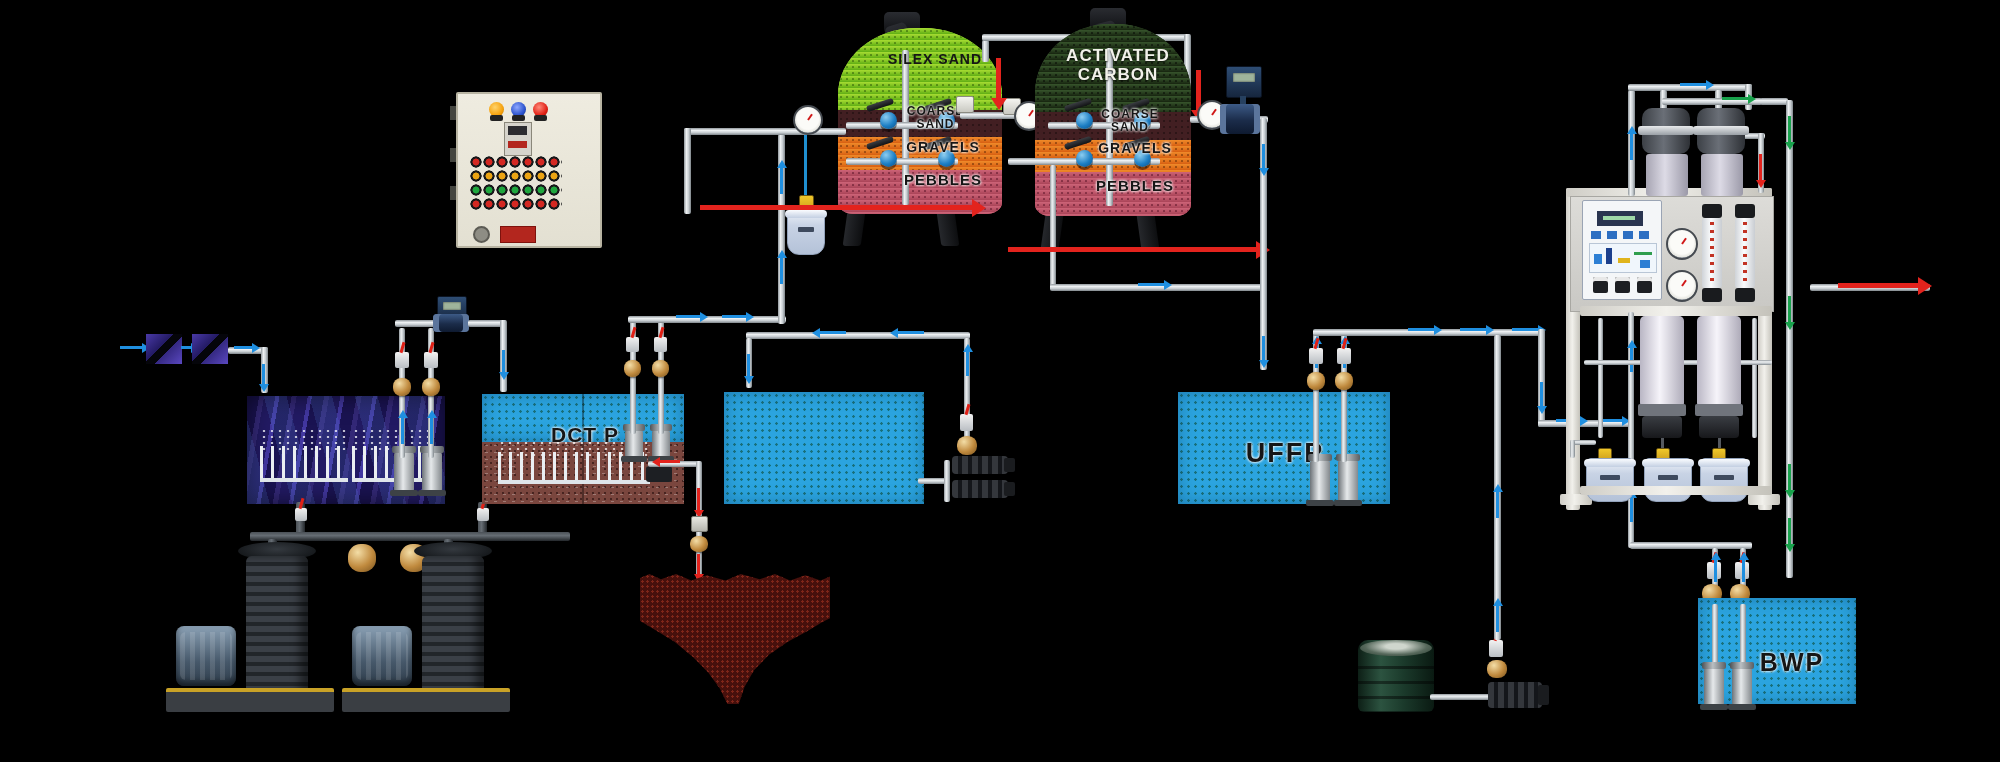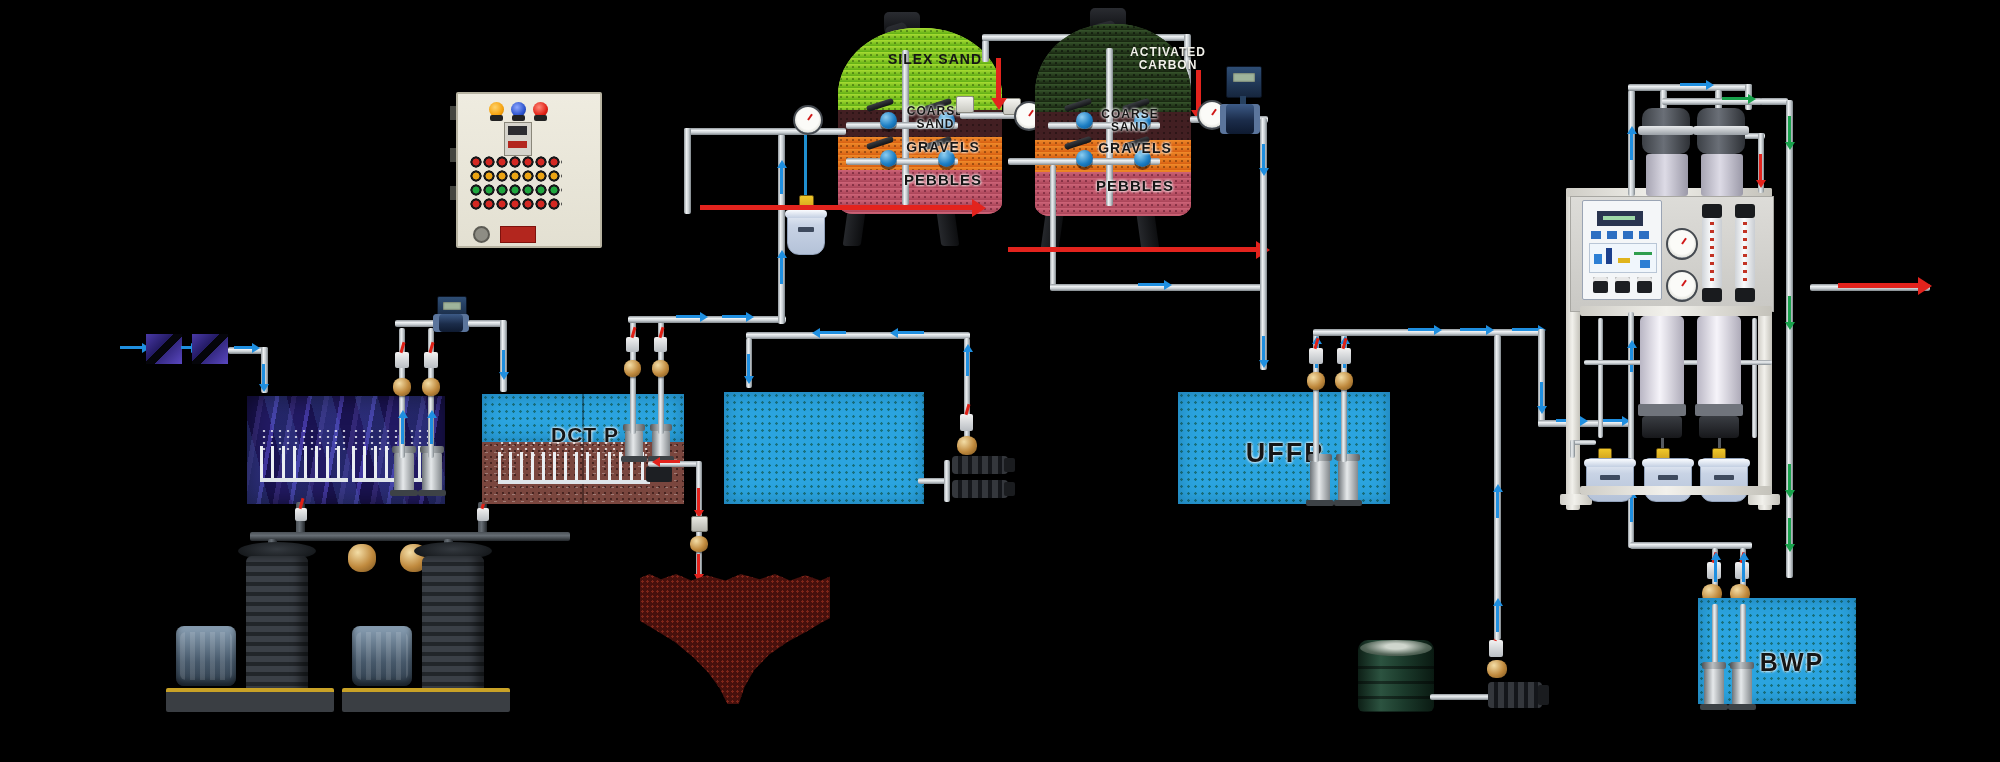--- a/index.html
+++ b/index.html
@@ -294,21 +294,21 @@
   <div class="ph" style="left:1048px;top:122px;width:112px"></div>
   <div class="ph" style="left:1048px;top:158px;width:112px"></div>
   <div class="handle" style="left:1064px;top:102px;width:28px;transform:rotate(-18deg)"></div>
   <div class="handle" style="left:1122px;top:102px;width:28px;transform:rotate(-18deg)"></div>
   <div class="bvalve" style="left:1076px;top:112px"></div>
   <div class="bvalve" style="left:1134px;top:112px"></div>
   <div class="handle" style="left:1064px;top:140px;width:28px;transform:rotate(-18deg)"></div>
   <div class="handle" style="left:1122px;top:140px;width:28px;transform:rotate(-18deg)"></div>
   <div class="bvalve" style="left:1076px;top:150px"></div>
   <div class="bvalve" style="left:1134px;top:150px"></div>
-  <div class="lbl white" style="left:1112px;top:46px;width:112px;font-size:12px">ACTIVATED CARBON</div>
+  <div class="lbl white" style="left:1062px;top:46px;width:112px;font-size:17px">ACTIVATED CARBON</div>
   <div class="lbl glow" style="left:1085px;top:108px;width:90px;font-size:12px">COARSE SAND</div>
   <div class="lbl glow" style="left:1090px;top:141px;width:90px;font-size:14px">GRAVELS</div>
   <div class="lbl glow" style="left:1090px;top:178px;width:90px;font-size:15px">PEBBLES</div>
 
   <div class="pv" style="left:1050px;top:165px;height:122px;width:6px"></div>
   <div class="ph" style="left:1050px;top:284px;width:217px"></div>
   <div class="arrow r" style="left:1138px;top:283px;width:26px"></div>
   <div class="arrow r red big" style="left:700px;top:205px;width:272px"></div>
   <div class="arrow r red big" style="left:1008px;top:247px;width:248px"></div>
 

